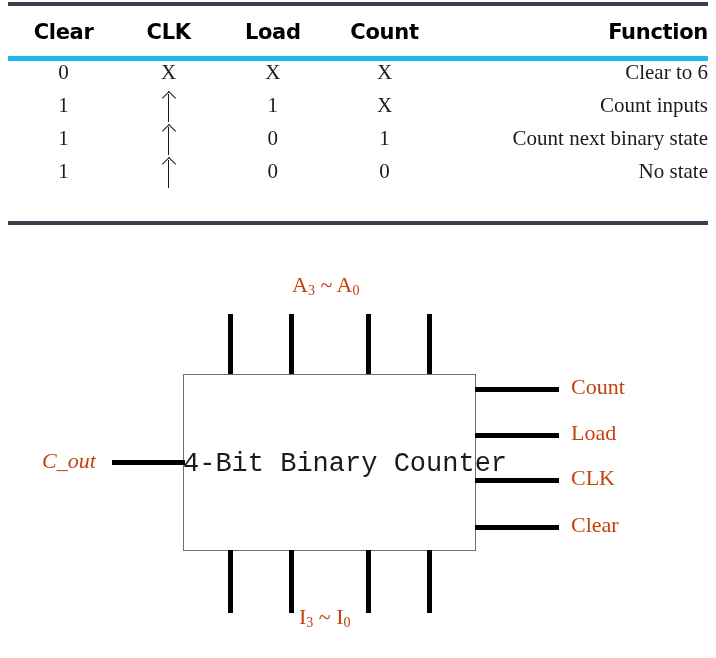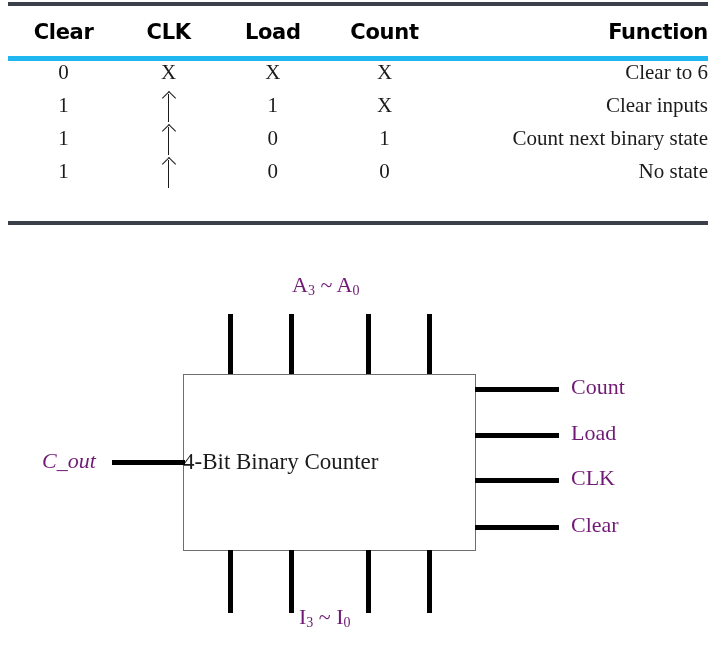--- a/index.html
+++ b/index.html
@@ -126,43 +126,43 @@
     height: 177px;
     border: 1.5px solid #6e6e6e;
     background: #ffffff;
     box-sizing: border-box;
   }
   .chip-label {
     position: absolute;
     left: 183px;
     top: 219px;
     width: 293px;
-    text-align: left;
-    font-family: Liberation Serif, serif;
-    font-size: 23px;
+    text-align: right;
+    font-family: Liberation Mono, monospace;
+    font-size: 27px;
     color: #1b1b1b;
     white-space: nowrap;
   }
 
   .pin-v {
     position: absolute;
     width: 5px;
     background: #000000;
   }
   .pin-h {
     position: absolute;
     height: 5px;
     background: #000000;
   }
 
   .diag-label {
     position: absolute;
     font-family: "Liberation Serif", serif;
     font-size: 22px;
-    color: #701a75;
+    color: #c2410c;
     white-space: nowrap;
   }
   .diag-label sub {
     font-size: 14px;
     vertical-align: -3px;
   }
 </style>
 </head>
 <body>
 
@@ -188,21 +188,21 @@
         <td class="col-clk">X</td>
         <td class="col-load">X</td>
         <td class="col-count">X</td>
         <td class="col-func">Clear to 6</td>
       </tr>
       <tr>
         <td class="col-clear">1</td>
         <td class="col-clk"><span class="uparrow"></span></td>
         <td class="col-load">1</td>
         <td class="col-count">X</td>
-        <td class="col-func">Clear inputs</td>
+        <td class="col-func">Count inputs</td>
       </tr>
       <tr>
         <td class="col-clear">1</td>
         <td class="col-clk"><span class="uparrow"></span></td>
         <td class="col-load">0</td>
         <td class="col-count">1</td>
         <td class="col-func">Count next binary state</td>
       </tr>
       <tr>
         <td class="col-clear">1</td>

